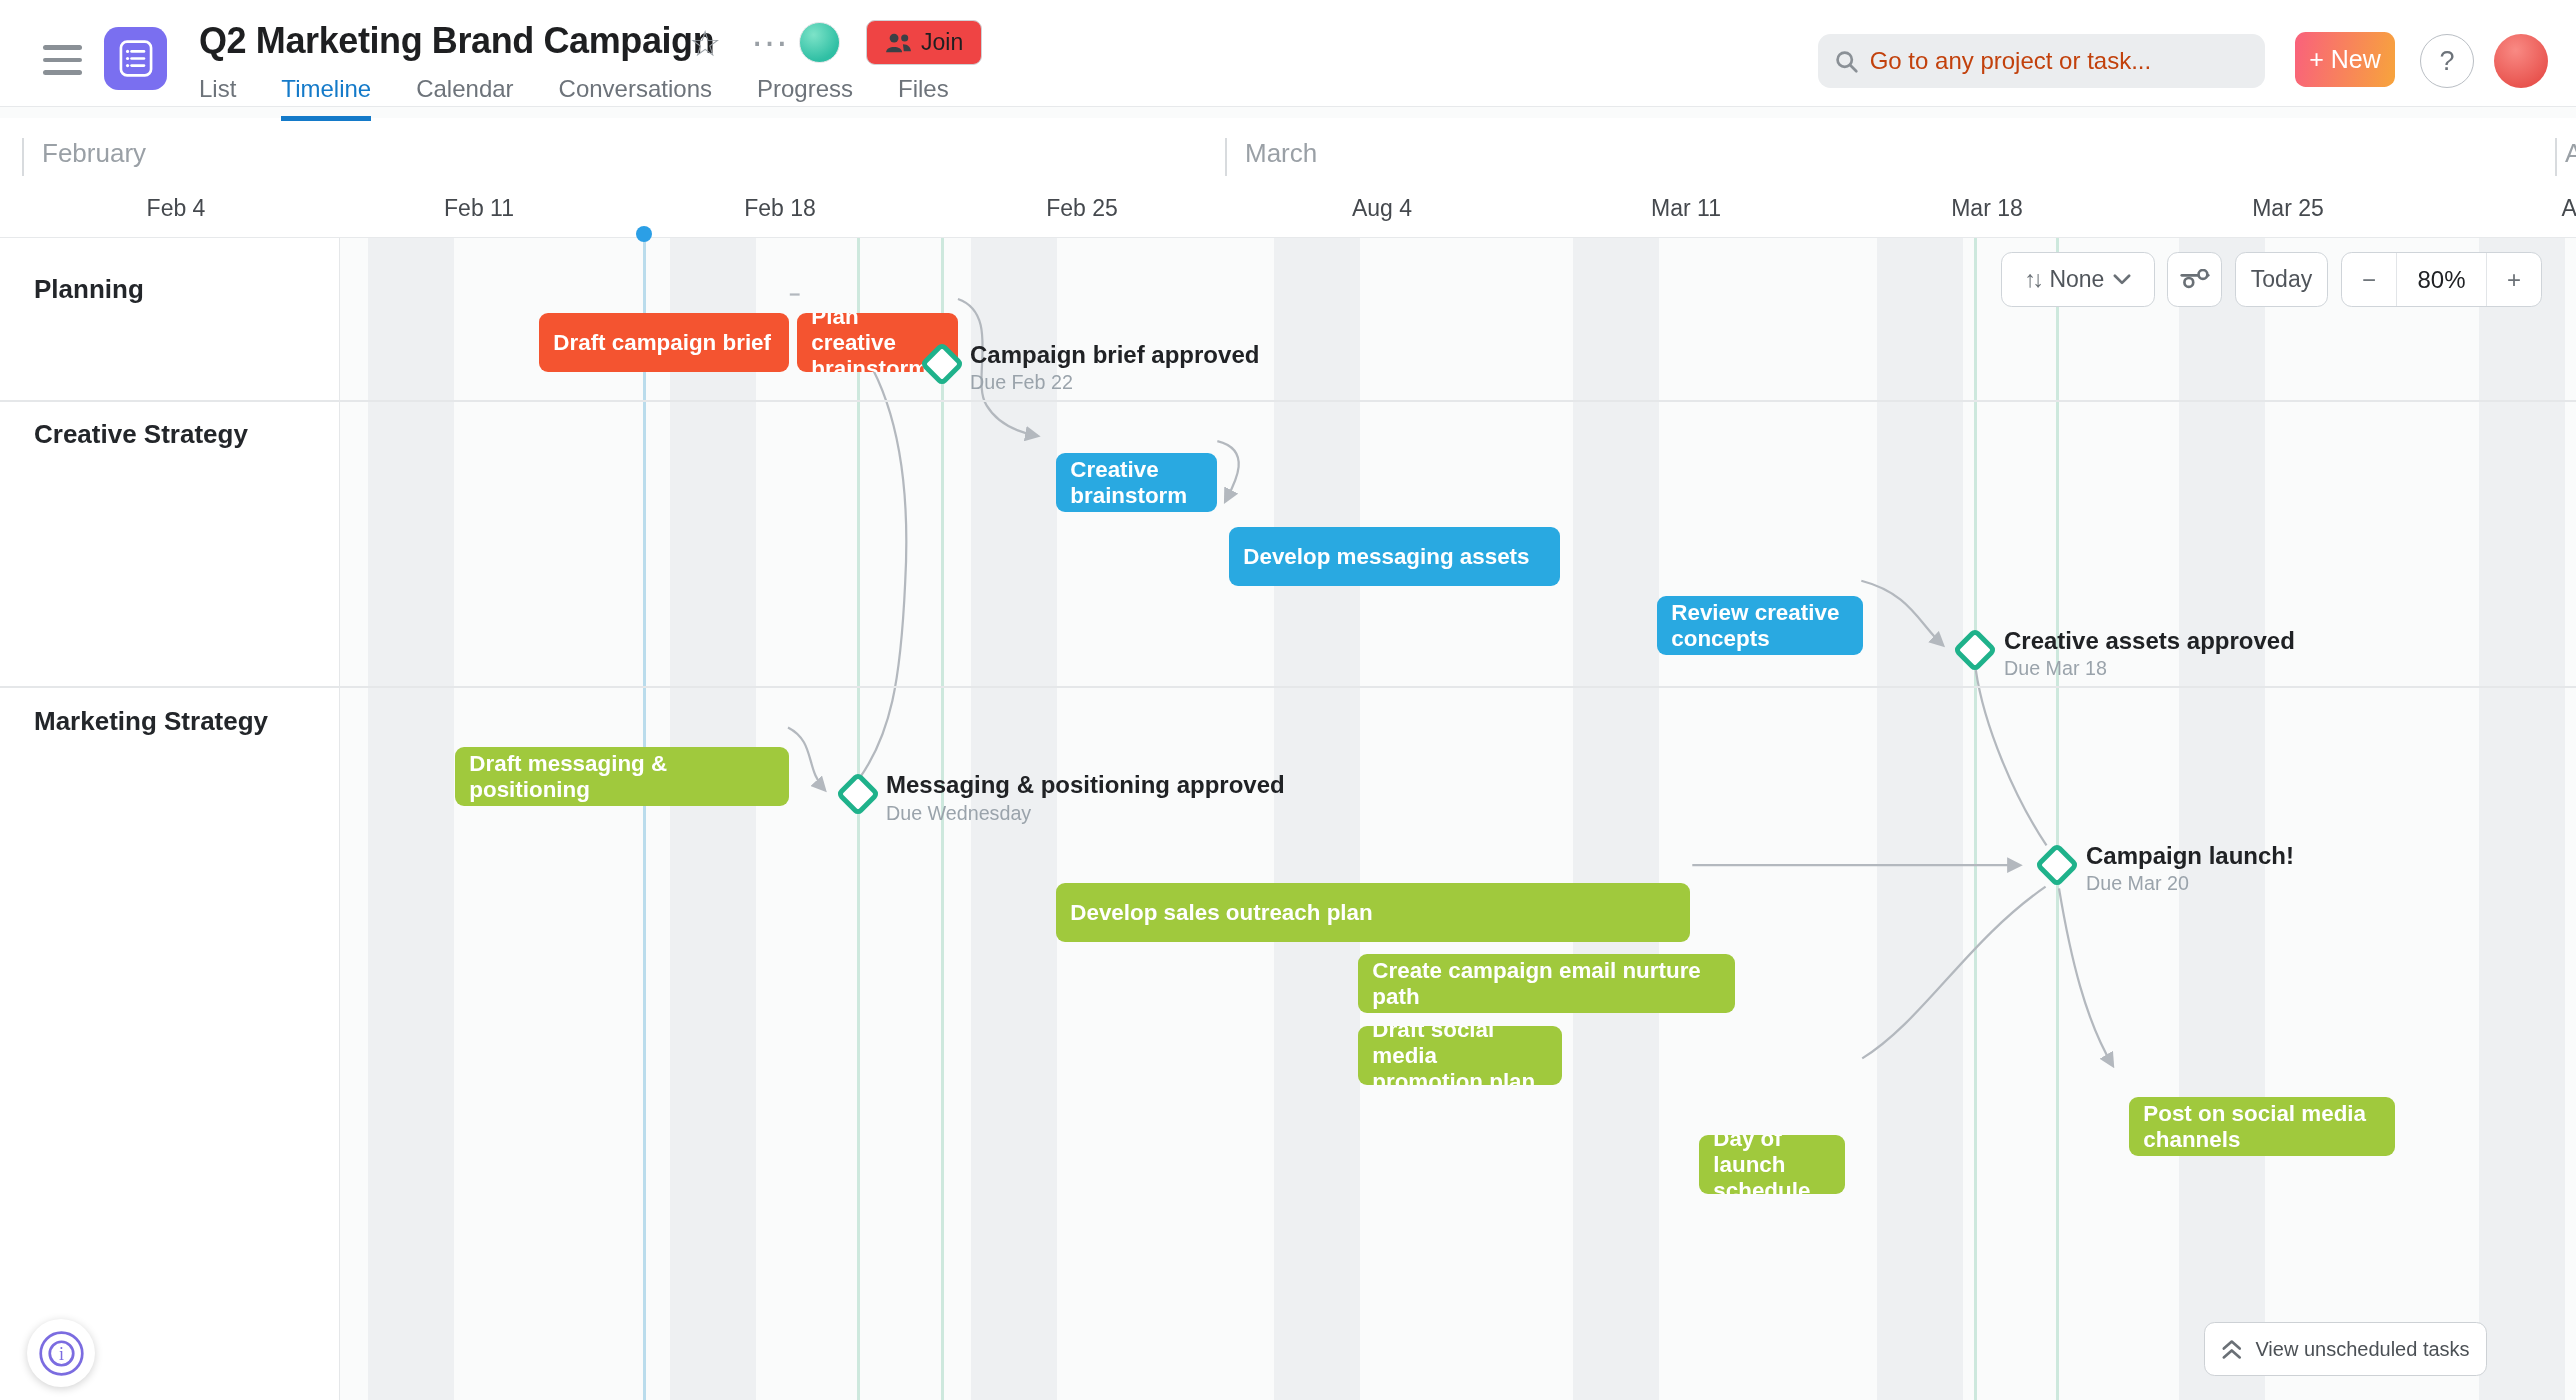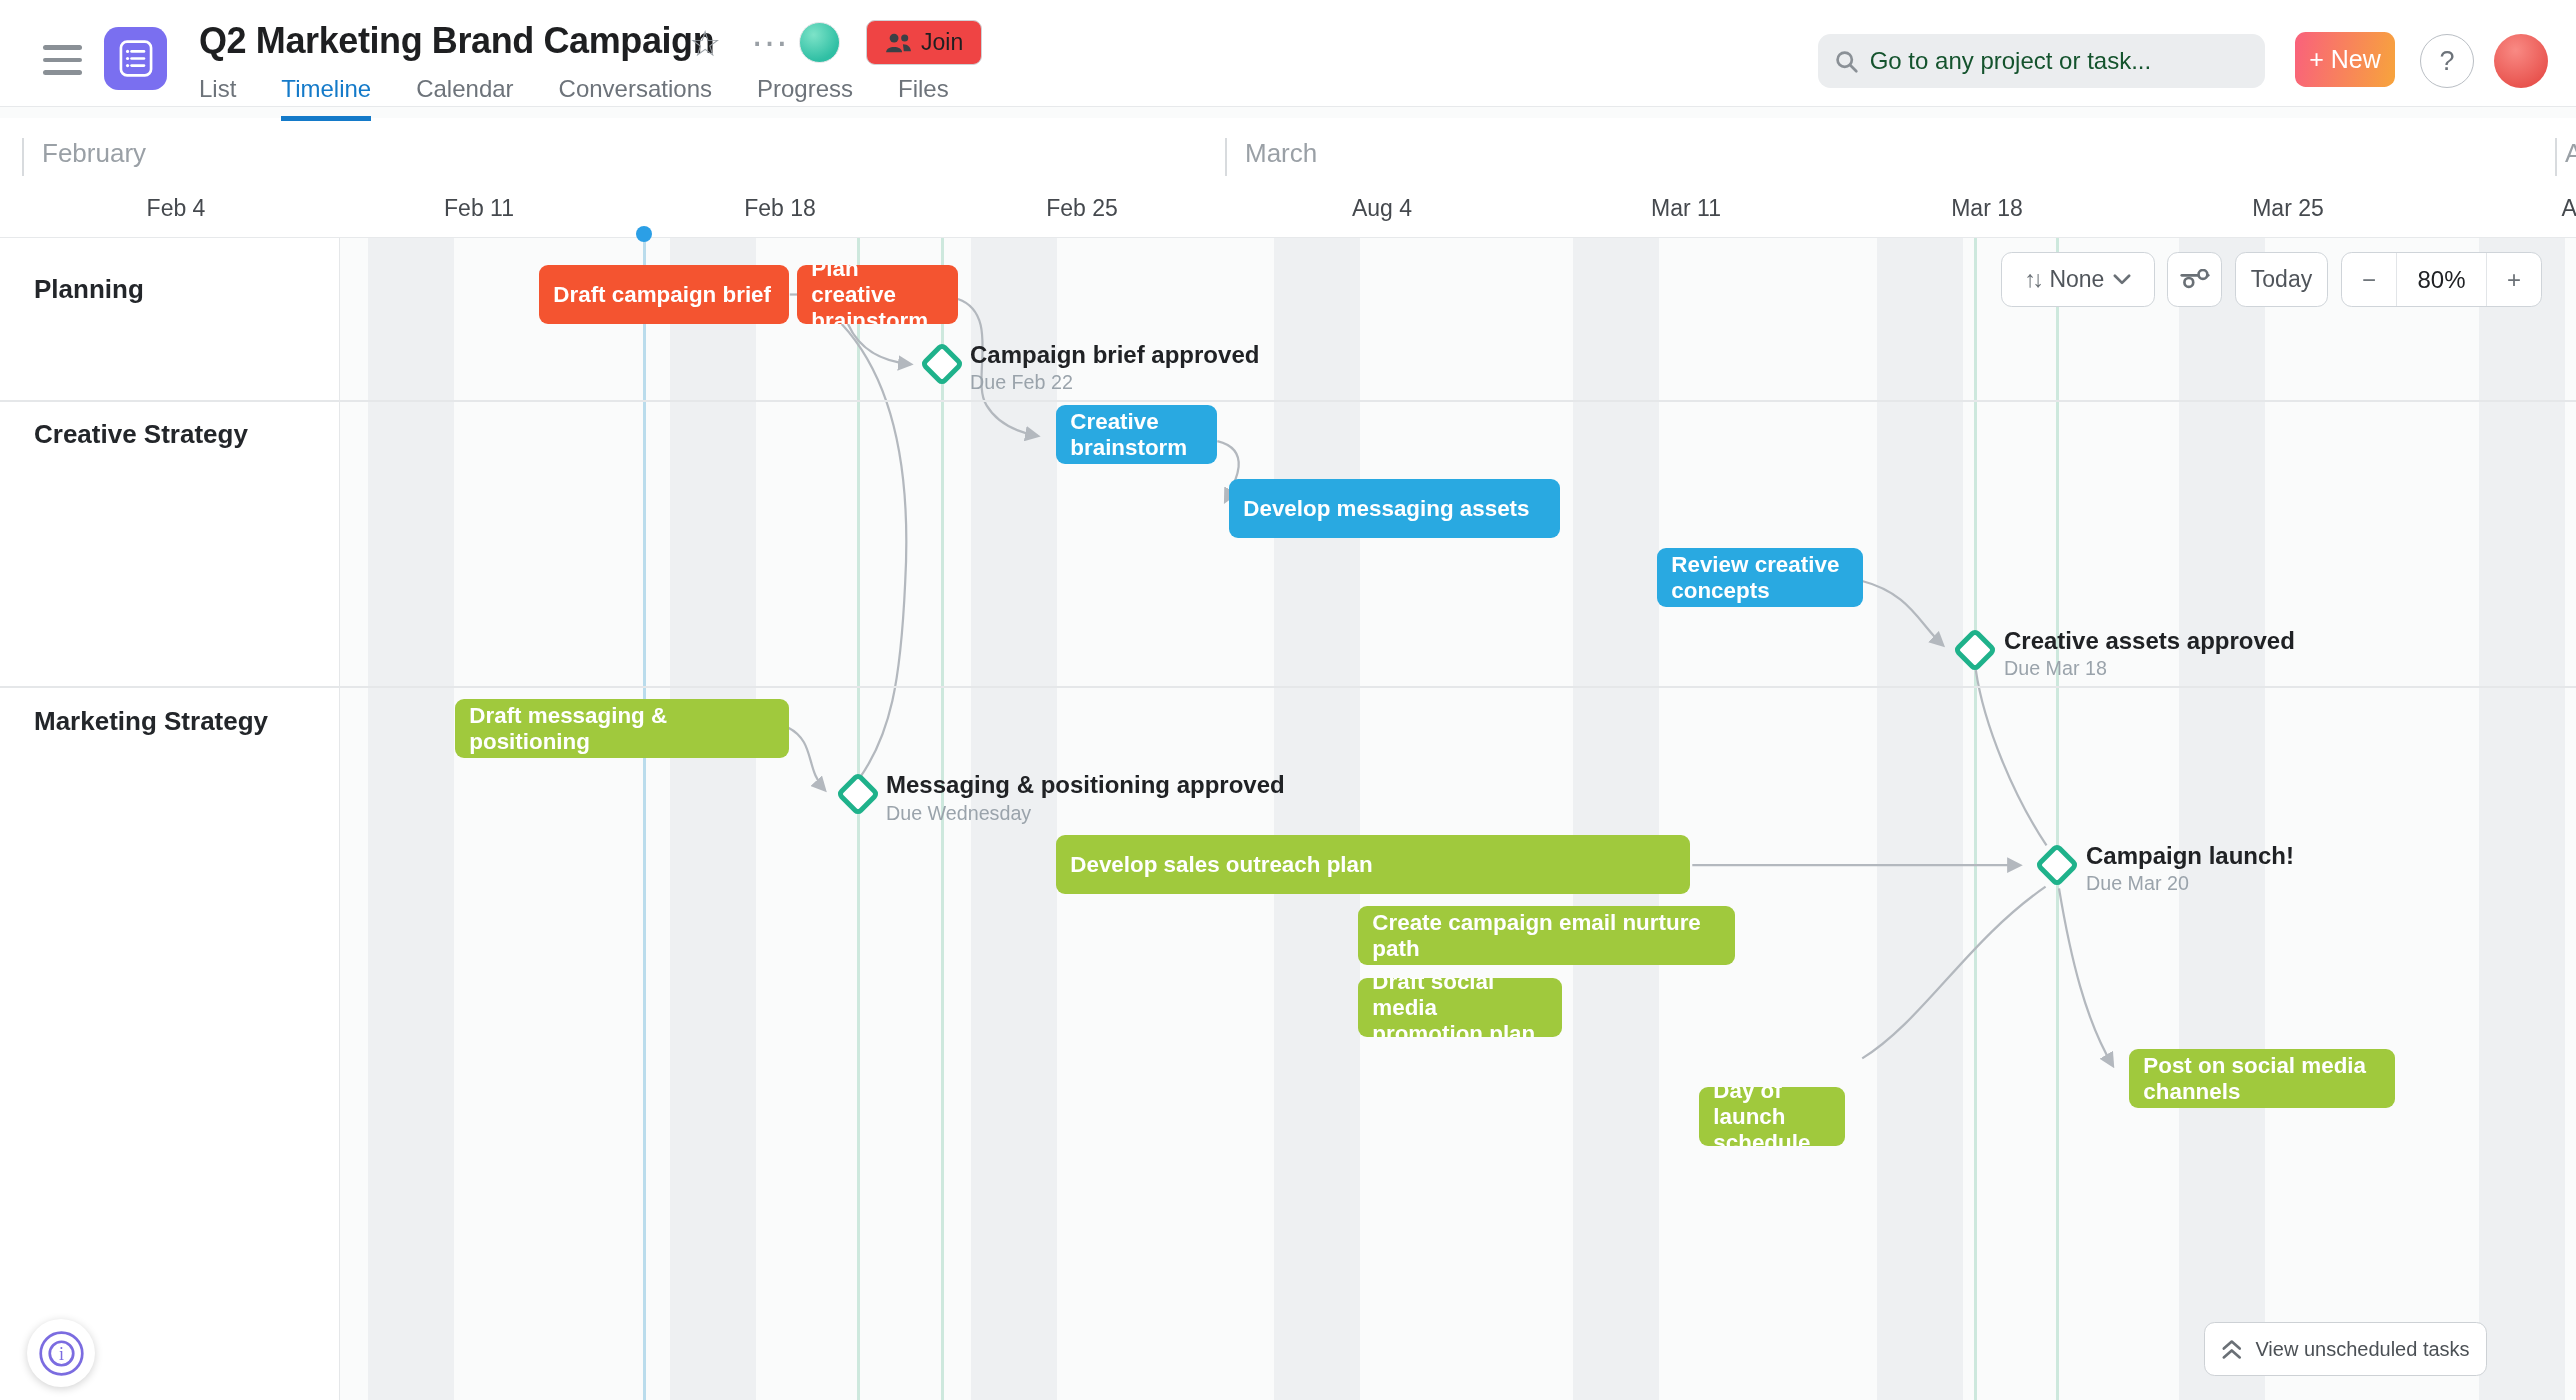--- a/index.html
+++ b/index.html
@@ -18,21 +18,21 @@
   #more-icon { position:absolute; left:750px; top:10.7px; font-size:39px; color:#9aa0a6; letter-spacing:1.8px; }
   #member-avatar { position:absolute; left:799px; top:21.5px; width:41px; height:41px; border-radius:50%;
                    background:radial-gradient(circle at 35% 30%, #7de3c8, #2fbfa4 70%); border:1.8px solid #e3e5e7; }
   #join-btn { position:absolute; left:866px; top:19.7px; height:45px; padding:0 18px; display:flex; align-items:center; gap:9px;
               border:1.8px solid #cfd2d5; border-radius:9px; background:#ef4444; font-size:23px; color:#1e1f21; cursor:pointer; }
   .tabs { position:absolute; left:199px; top:75px; display:flex; gap:45px; }
   .tab { font-size:24px; color:#6d737a; padding-bottom:12.5px; cursor:pointer; }
   .tab.active { color:#147ac9; border-bottom:5.4px solid #147ac9; }
   #search-pill { position:absolute; left:1818px; top:34px; width:447px; height:54px; background:#ebedef;
                  border-radius:12.5px; display:flex; align-items:center; padding:0 16px; gap:10.7px; cursor:text; }
-  #search-pill span.ph { font-size:24px; color:#14532d; }
+  #search-pill span.ph { font-size:24px; color:#c2410c; }
   #new-btn { position:absolute; left:2295px; top:32px; width:100px; height:55px; border:none; border-radius:10.7px;
              background:linear-gradient(100deg,#f9617c,#f7a43c); color:#fff; font-size:25px; cursor:pointer; }
   #help-btn { position:absolute; left:2420px; top:34px; width:54px; height:54px; border-radius:50%;
               border:1.8px solid #b9bec4; background:#fff; color:#6d737a; font-size:27px; cursor:pointer; }
   #user-avatar { position:absolute; left:2494px; top:34px; width:54px; height:54px; border-radius:50%;
                  background:radial-gradient(circle at 40% 30%, #f98a84, #e8534e 75%); cursor:pointer; }
 
   
   #months-row { position:absolute; left:0; top:118px; width:2576px; height:68px; background:#fff; z-index:5; }
   .month-label { position:absolute; top:19.7px; font-size:26px; color:#9aa0a6; white-space:nowrap; }
@@ -50,21 +50,21 @@
   .vline.today-line { background:#badcec; }
   .section-divider { position:absolute; left:0; width:2576px; height:1.8px; background:#e5e7e9; z-index:12; }
   #left-col { position:absolute; left:0; top:0; width:340px; height:100%; background:#ffffff;
               border-right:1.8px solid #e5e7e9; z-index:10; }
   .section-label { position:absolute; left:34px; transform:translateY(-50%); font-size:26px; font-weight:600;
                    color:#23262a; z-index:13; white-space:nowrap; }
   #connectors { position:absolute; left:0; top:0; width:2576px; height:1164px; z-index:4; pointer-events:none; }
 
   .task-bar { position:absolute; height:59px; border-radius:9px; display:flex; align-items:center;
               padding:0 14.3px; color:#fff; font-size:22.4px; font-weight:600; line-height:26px; z-index:6;
-              cursor:pointer; overflow:hidden; }
+              cursor:pointer; overflow:hidden;margin-top:48px; }
   .task-bar.orange { background:#f45430; }
   .task-bar.blue   { background:#29a9e1; }
   .task-bar.green  { background:#a0c93d; }
 
   .milestone { position:absolute; z-index:7; }
   .diamond { position:absolute; width:32px; height:32px; background:#fff; border:5.4px solid #1fb28b;
              border-radius:6.3px; transform:rotate(45deg); cursor:pointer; }
   .ms-title { position:absolute; font-size:24px; font-weight:600; color:#202225; white-space:nowrap; }
   .ms-due   { position:absolute; font-size:19.7px; color:#9aa3ab; white-space:nowrap; }
 

